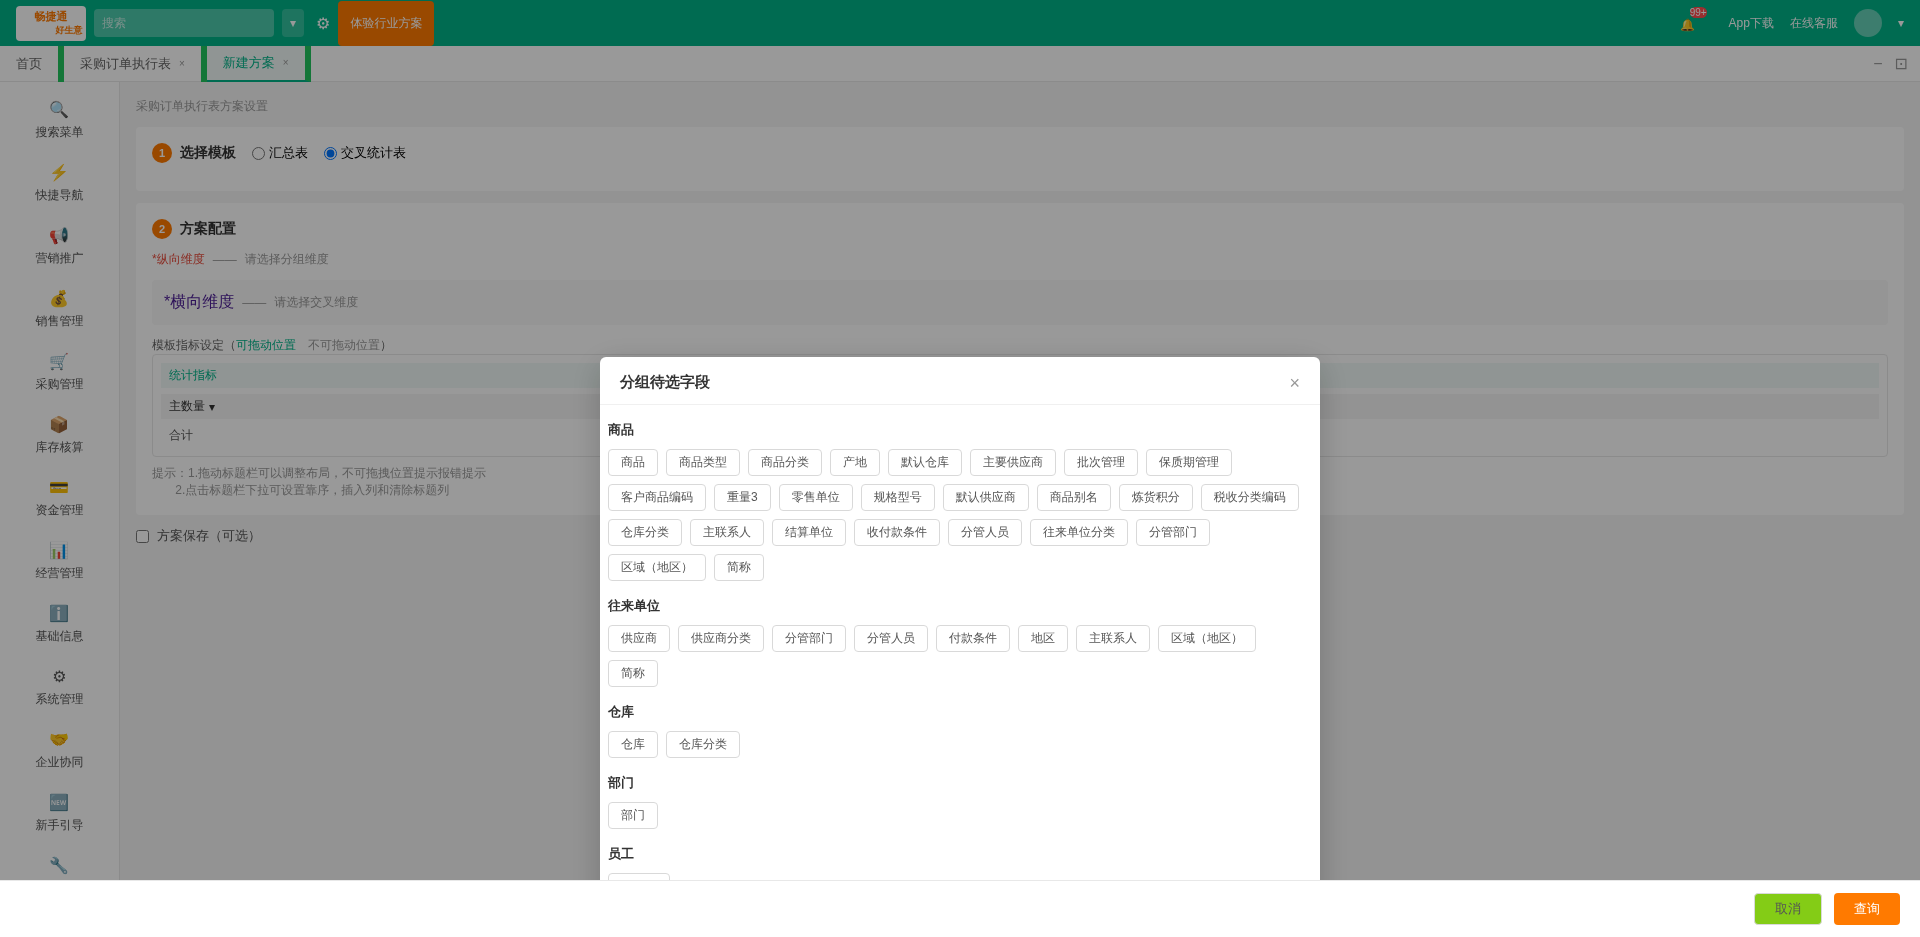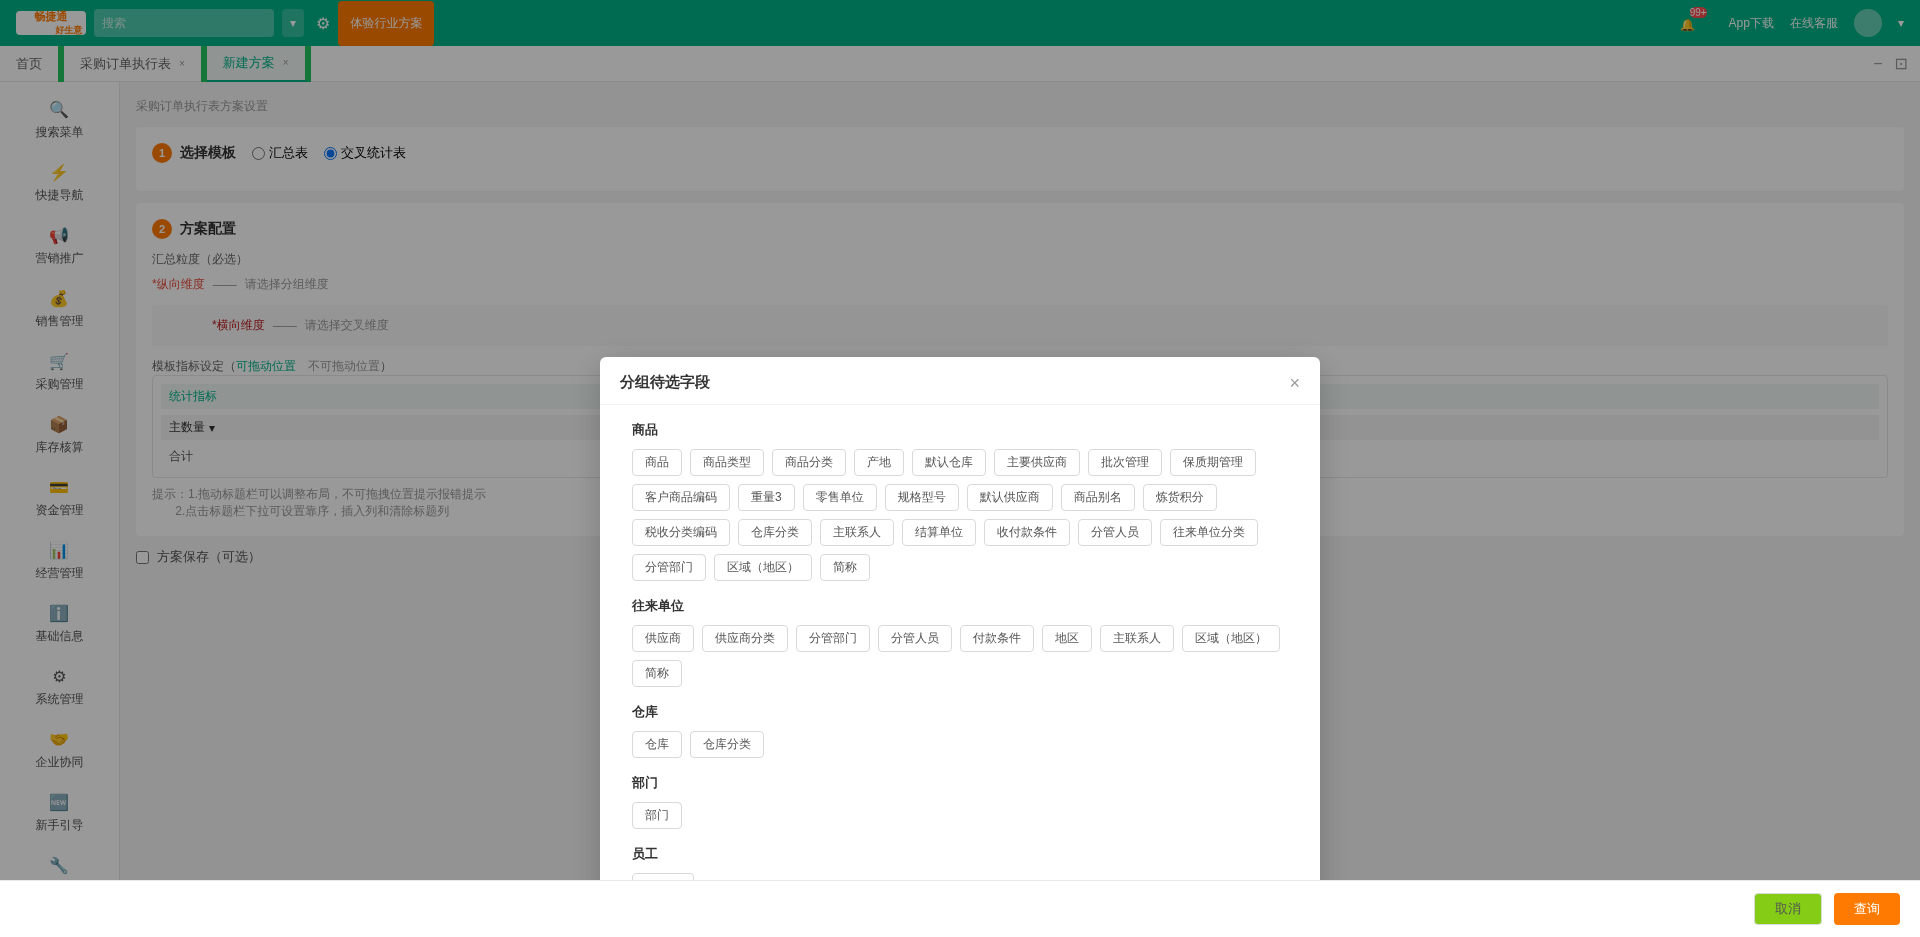--- a/index.html
+++ b/index.html
@@ -9,21 +9,21 @@
     .top-nav {
       height: 46px;
       background: #00b388;
       display: flex;
       align-items: center;
       padding: 0 16px;
       gap: 8px;
     }
     .top-nav .logo {
       width: 70px;
-      height: 24px;
+      height: 35px;
       background: #fff;
       border-radius: 4px;
       display: flex;
       align-items: center;
       justify-content: center;
       color: #ff7a00;
       font-weight: bold;
       font-size: 12px;
     }
     .top-nav .search-bar {
@@ -237,21 +237,21 @@
     }
     .modal-close {
       font-size: 18px;
       color: #999;
       cursor: pointer;
       line-height: 1;
     }
     .modal-body {
       flex: 1;
       overflow-y: auto;
-      padding: 16px 32px;
+      padding: 16px 8px;
     }
     .modal-body::-webkit-scrollbar { width: 6px; }
     .modal-body::-webkit-scrollbar-track { background: #f1f1f1; }
     .modal-body::-webkit-scrollbar-thumb { background: #ccc; border-radius: 3px; }
 
     .section-title {
       font-size: 13px;
       font-weight: bold;
       color: #333;
       margin-bottom: 10px;
@@ -442,29 +442,28 @@
           </label>
         </div>
       </div>
     </div>
 
     <div class="config-card">
       <div class="step-label">
         <div class="step-num">2</div>
         <span class="step-title">方案配置</span>
       </div>
-      <div style="font-size:12px;color:#666;margin-bottom:8px;">汇总粒度（必选）</div>
       <div style="display:flex;align-items:center;gap:8px;margin-bottom:12px;">
         <span style="color:#e74c3c;font-size:12px;">*纵向维度</span>
         <span style="color:#999;font-size:12px;">——</span>
         <span style="color:#999;font-size:12px;">请选择分组维度</span>
       </div>
       <div style="background:#f8f8f8;padding:12px;border-radius:4px;margin-bottom:12px;">
         <div style="display:flex;align-items:center;gap:8px;">
-          <span style="color:#b91c1c;font-size:12px;margin-left:48px;">*横向维度</span>
+          <span style="color:#4c1d95;font-size:16px;">*横向维度</span>
           <span style="color:#999;font-size:12px;">——</span>
           <span style="color:#999;font-size:12px;">请选择交叉维度</span>
         </div>
       </div>
       <div style="font-size:12px;color:#666;margin-bottom:0;">模板指标设定（<span style="color:#00b388;">可拖动位置</span>　<span style="color:#999;">不可拖动位置</span>）</div>
       <div style="background:#fff;border:1px solid #e8e8e8;border-radius:4px;padding:8px;">
         <div style="font-size:12px;color:#00b388;margin-bottom:6px;padding:4px 8px;background:#f0f9f7;">统计指标</div>
         <div style="display:flex;gap:8px;">
           <div style="flex:1;padding:4px 8px;background:#f5f5f5;font-size:12px;color:#333;display:flex;align-items:center;gap:4px;">
             主数量 <span>▾</span>

